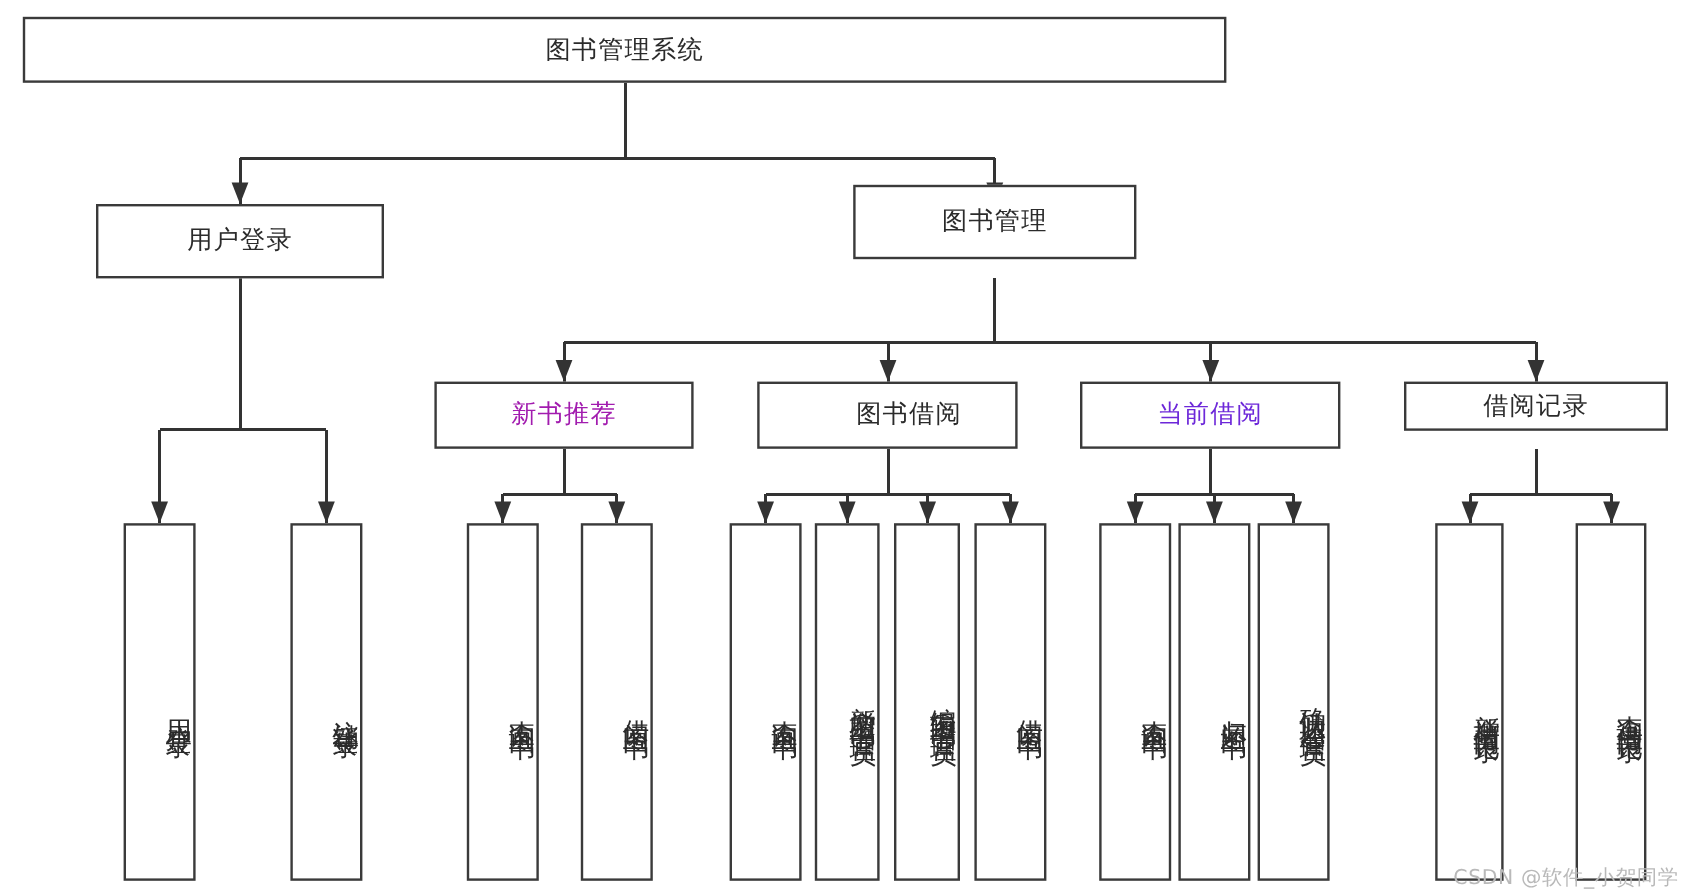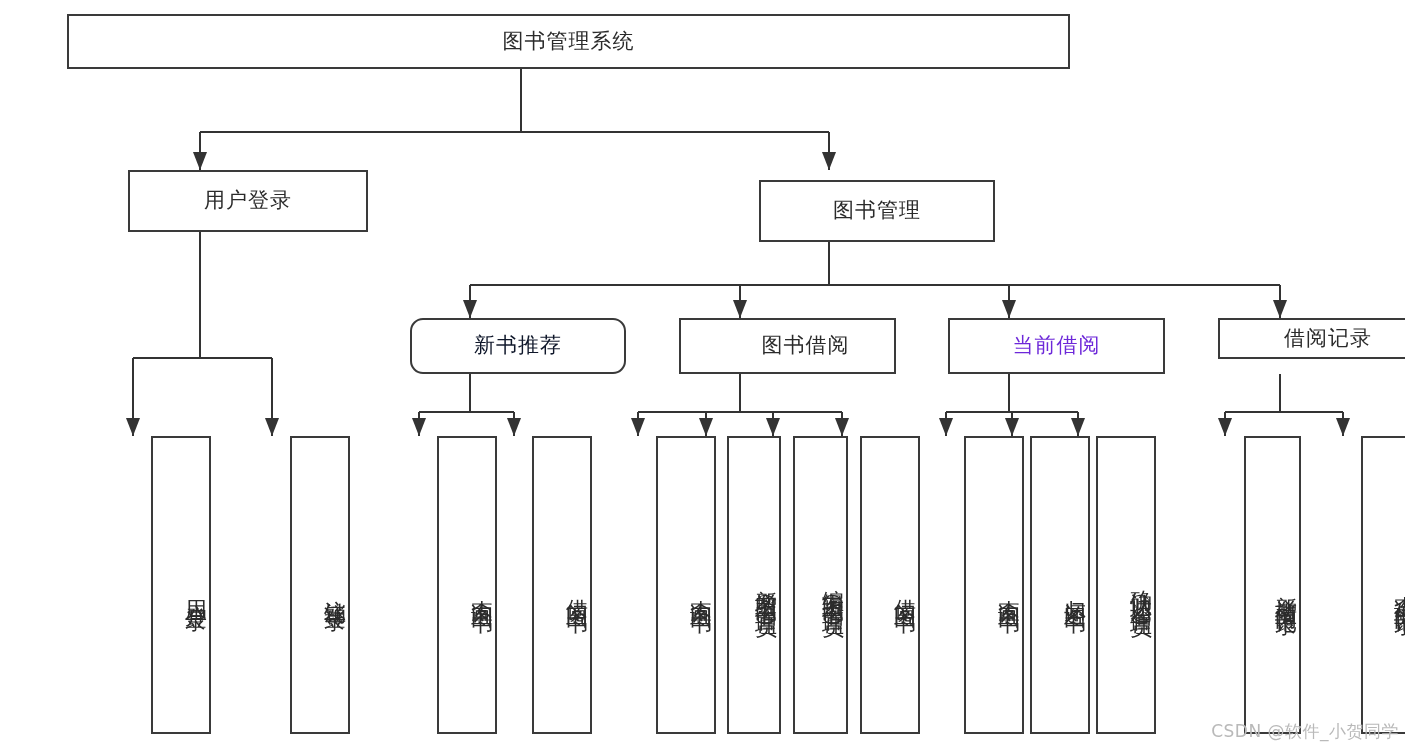--- a/index.html
+++ b/index.html
@@ -31,21 +31,20 @@
     position: absolute;
     box-sizing: border-box;
     border: 2.5px solid #3a3a3a;
     background: #ffffff;
     color: #2b2b2b;
     display: flex;
     align-items: center;
     justify-content: center;
     text-align: center;
     z-index: 2;
-    margin-left: 48px;
   }
   .node.horiz {
     font-size: 21px;
     letter-spacing: 1px;
     line-height: 1.2;
   }
   .node.vert {
     writing-mode: vertical-rl;
     text-orientation: upright;
     font-size: 22px;
@@ -128,24 +127,24 @@
       <line x1="1343" y1="412" x2="1343" y2="436" stroke="#333333" stroke-width="2.5" shape-rendering="crispEdges"></line>
       <polygon points="1336,418 1350,418 1343,436" fill="#333333"></polygon>
     </svg>
   <div id="nodes-layer">
       <div class="node horiz" style="left: 19px; top: 14px; width: 1003px; height: 55px; border-color: rgb(58, 58, 58); background: rgb(255, 255, 255); color: rgb(43, 43, 43);">
         <span class="lbl">图书管理系统</span>
       </div>
       <div class="node horiz" style="left: 80px; top: 170px; width: 240px; height: 62px; border-color: rgb(58, 58, 58); background: rgb(255, 255, 255); color: rgb(43, 43, 43);">
         <span class="lbl">用户登录</span>
       </div>
-      <div class="node horiz" style="left: 711px; top: 180px; width: 236px; height: 62px; border-color: rgb(58, 58, 58); background: rgb(255, 255, 255); color: rgb(43, 43, 43);">
+      <div class="node horiz" style="left: 711px; top: 154px; width: 236px; height: 62px; border-color: rgb(58, 58, 58); background: rgb(255, 255, 255); color: rgb(43, 43, 43);">
         <span class="lbl">图书管理</span>
       </div>
-      <div class="node horiz" style="left: 362px; top: 318px; width: 216px; height: 56px; border-color: rgb(58, 58, 58); background: rgb(255, 255, 255); color: #0f172a; border-radius: 13px;">
+      <div class="node horiz" style="left: 362px; top: 318px; width: 216px; height: 56px; border-color: rgb(58, 58, 58); background: rgb(255, 255, 255); color: #a21caf;">
         <span class="lbl">新书推荐</span>
       </div>
       <div class="node horiz" style="left: 631px; top: 318px; width: 217px; height: 56px; border-color: rgb(58, 58, 58); background: rgb(255, 255, 255); color: rgb(43, 43, 43); padding-left: 36px;">
         <span class="lbl">图书借阅</span>
       </div>
       <div class="node horiz" style="left: 900px; top: 318px; width: 217px; height: 56px; border-color: rgb(58, 58, 58); background: rgb(255, 255, 255); color: #6d28d9;">
         <span class="lbl">当前借阅</span>
       </div>
       <div class="node horiz" style="left: 1170px; top: 318px; width: 220px; height: 41px; border-color: rgb(58, 58, 58); background: rgb(255, 255, 255); color: rgb(43, 43, 43);">
         <span class="lbl">借阅记录</span>

